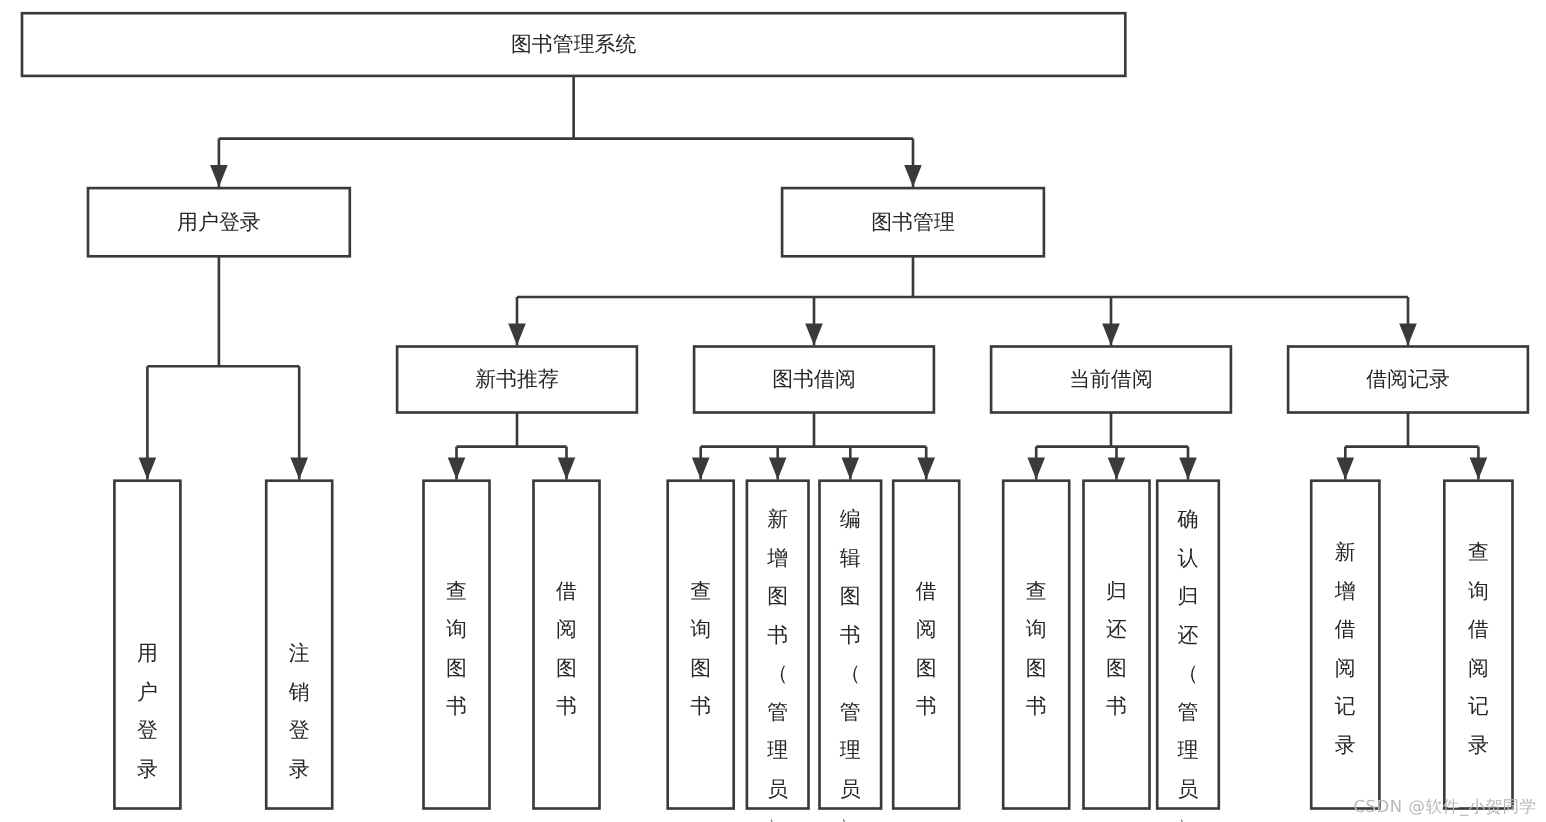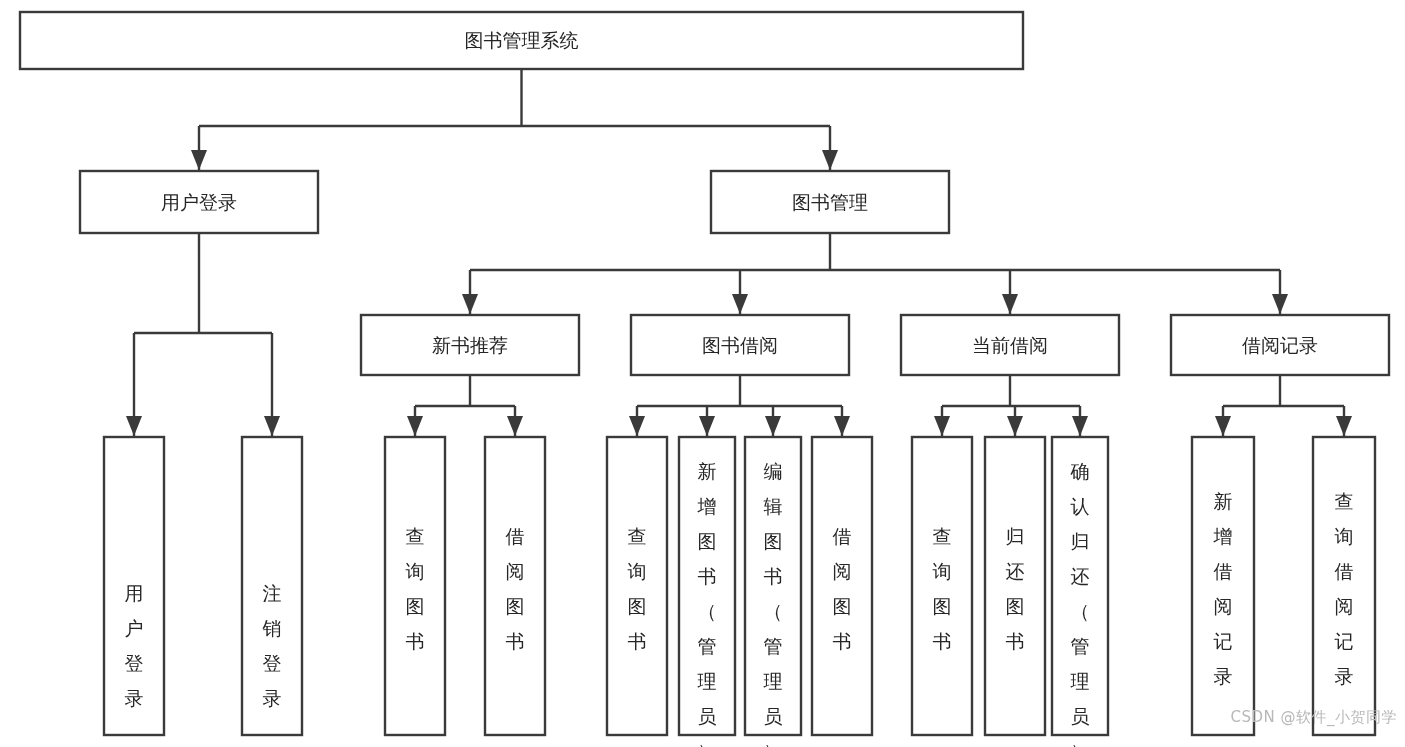--- a/index.html
+++ b/index.html
@@ -50,21 +50,21 @@
   }
   .leaf-label {
     fill: #262626;
     font-family: "DejaVu Sans", "Liberation Sans", sans-serif;
     font-size: 19px;
     text-anchor: middle;
   }
   .watermark {
     position: absolute;
     right: 8px;
-    bottom: 20px;
+    bottom: 4px;
     font-family: "DejaVu Sans", "Liberation Sans", sans-serif;
     font-size: 15px;
     color: #b8b8b8;
     letter-spacing: 0.5px;
     white-space: nowrap;
     pointer-events: none;
   }
 </style>
 </head>
 <body>

